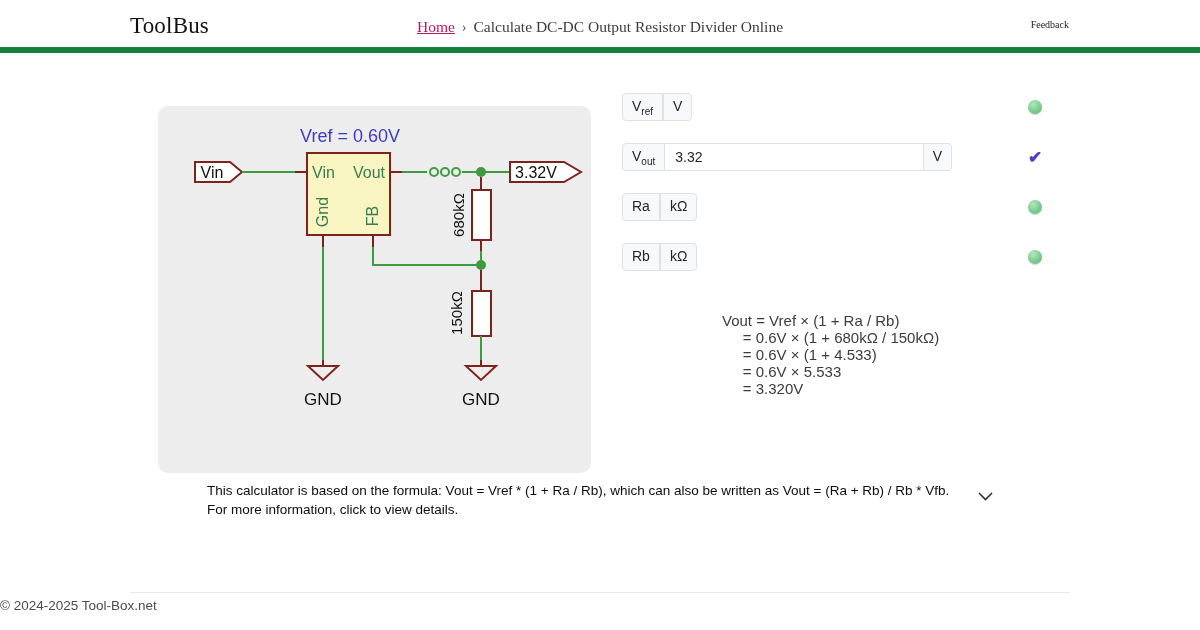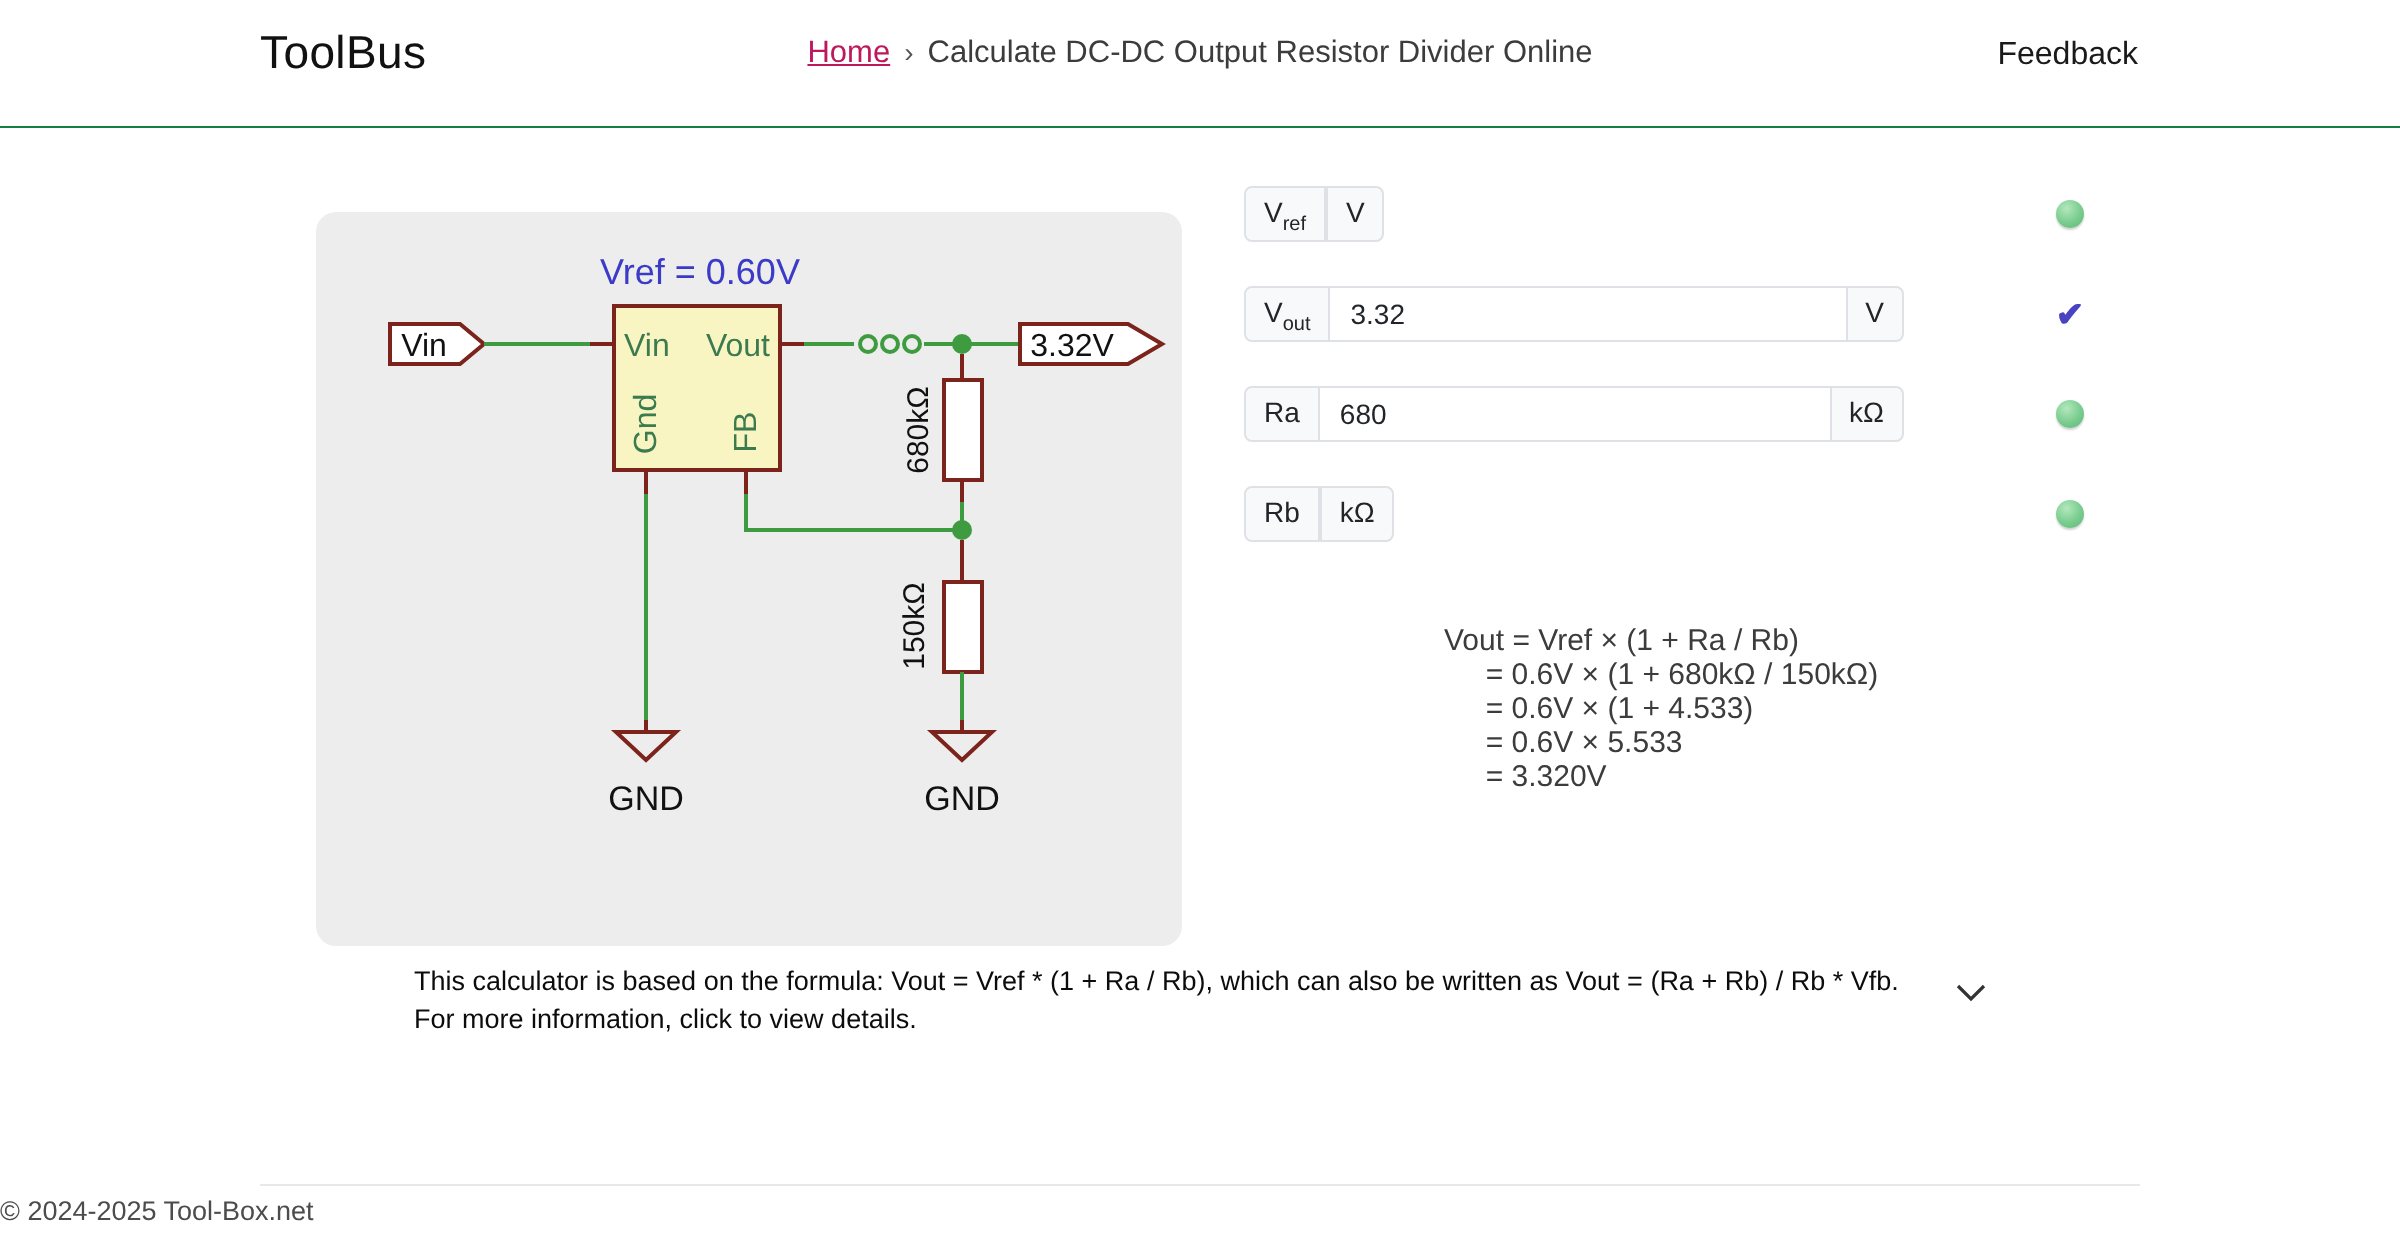--- a/index.html
+++ b/index.html
@@ -11,26 +11,26 @@
     --status-green:#74c78a;
     --check-purple:#4a43c1;
   }
   *{box-sizing:border-box;margin:0;padding:0;}
   html,body{width:1200px;height:630px;}
   body{
     position:relative;background:#ffffff;overflow:hidden;
     font-family:"Liberation Sans",sans-serif;color:#212529;
   }
   
-  .header{position:absolute;top:0;left:0;width:1200px;height:64px;border-bottom:1px solid #15803d;background:#fff;}
+  .header{position:absolute;top:0;left:0;width:1200px;height:53px;border-bottom:6px solid #15803d;background:#fff;font-family:Liberation Serif, serif;}
   .logo{position:absolute;left:130px;top:13px;font-size:23px;font-weight:500;color:#111;letter-spacing:.2px;}
   .breadcrumb{position:absolute;left:50%;transform:translateX(-50%);top:18px;font-size:15.5px;color:#3c3c3c;white-space:nowrap;}
   .breadcrumb a{color:#be185d;text-decoration:underline;cursor:pointer;}
   .crumb-sep{color:#555;margin:0 7px;font-size:14px;}
-  .feedback{position:absolute;right:131px;top:19px;font-size:16px;color:#1a1a1a;cursor:pointer;text-decoration:none;}
+  .feedback{position:absolute;right:131px;top:19px;font-size:10px;color:#1a1a1a;cursor:pointer;text-decoration:none;}
   
   .diagram-panel{position:absolute;left:158px;top:106px;width:433px;height:367px;background:#ededed;border-radius:10px;padding-left:12px;}
   svg text{font-family:"Liberation Sans",sans-serif;}
   .wire{stroke:var(--wire-green);stroke-width:2;fill:none;}
   .pin{stroke:var(--outline-maroon);stroke-width:2;fill:none;}
   .outline{stroke:var(--outline-maroon);stroke-width:2;fill:#ffffff;}
   .ic{fill:var(--ic-fill);stroke:var(--outline-maroon);stroke-width:2;}
   .node{fill:var(--wire-green);stroke:none;}
   .coil{stroke:var(--wire-green);stroke-width:2;fill:none;}
   .gnd-tri{stroke:var(--outline-maroon);stroke-width:2;fill:none;}
@@ -159,21 +159,20 @@
 
 <div class="input-row row-2">
   <span class="prefix"><span>V</span><sub>out</sub></span>
   <input class="field" type="text" value="3.32" style="">
   <span class="unit">V</span>
 </div>
 <div class="status st-2 check">✔</div>
 
 <div class="input-row row-3">
   <span class="prefix"><span>Ra</span><sub></sub></span>
-  <input class="field" type="text" value="680" style="">
   <span class="unit">kΩ</span>
 </div>
 <div class="status st-3 ball"></div>
 
 <div class="input-row row-4">
   <span class="prefix"><span>Rb</span><sub></sub></span>
   <span class="unit">kΩ</span>
 </div>
 <div class="status st-4 ball"></div>
 

